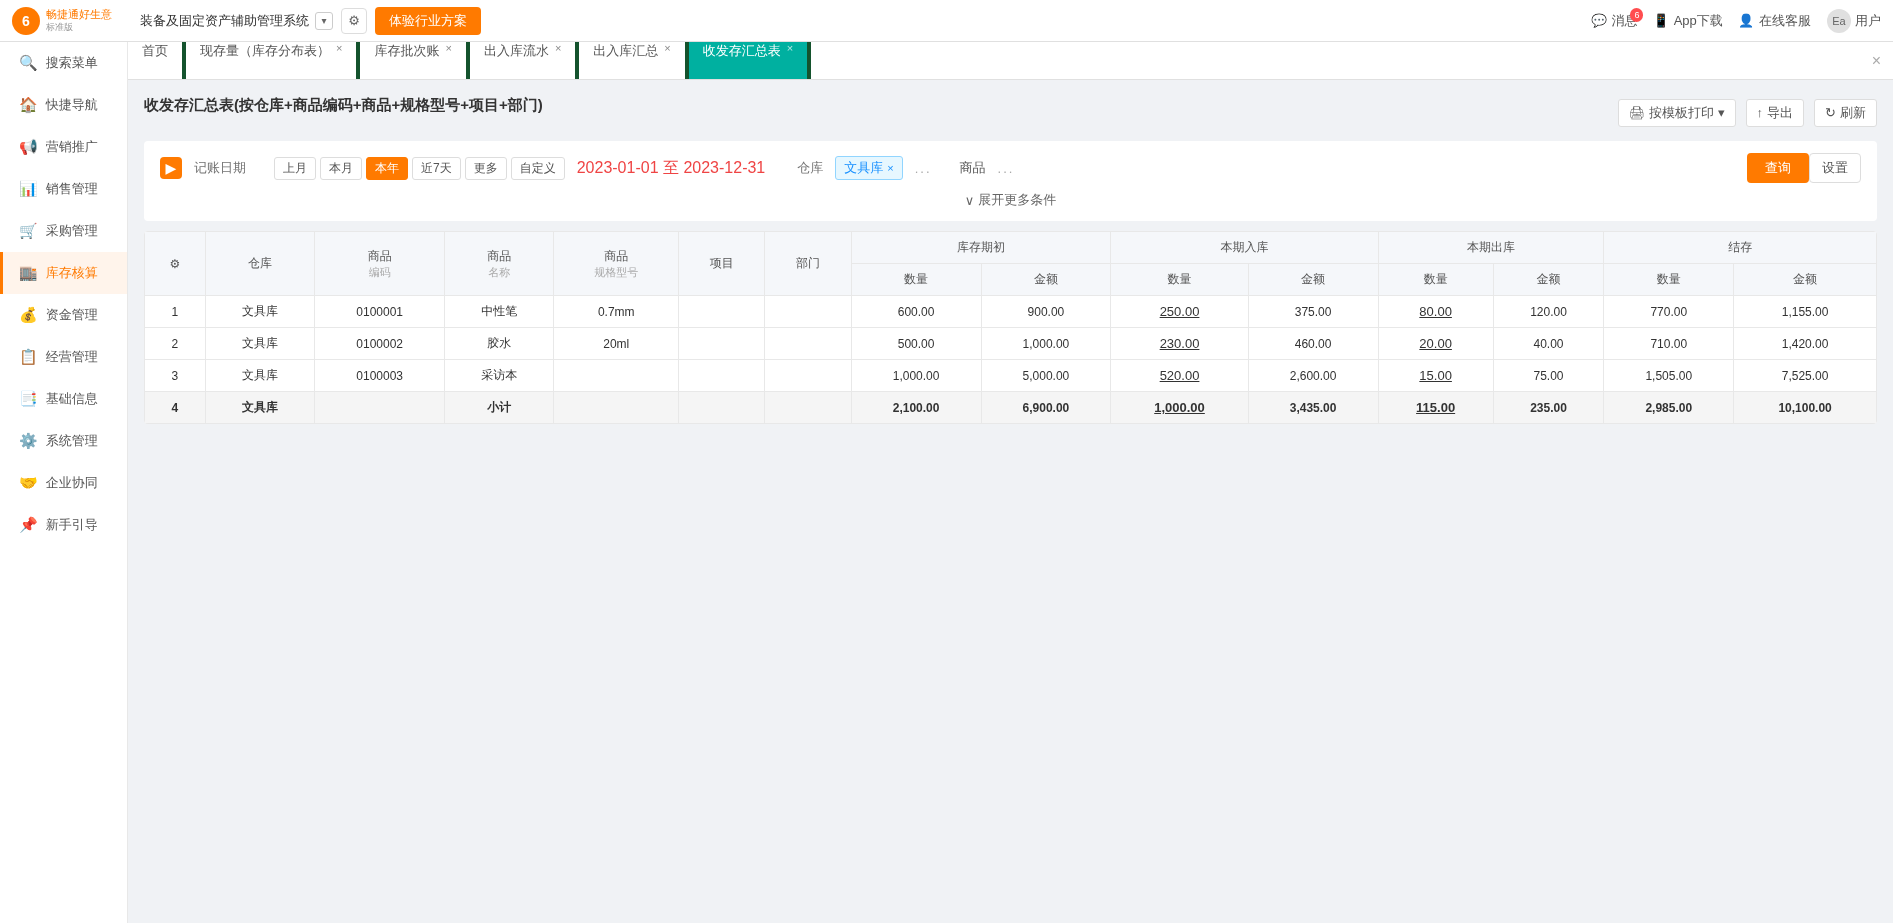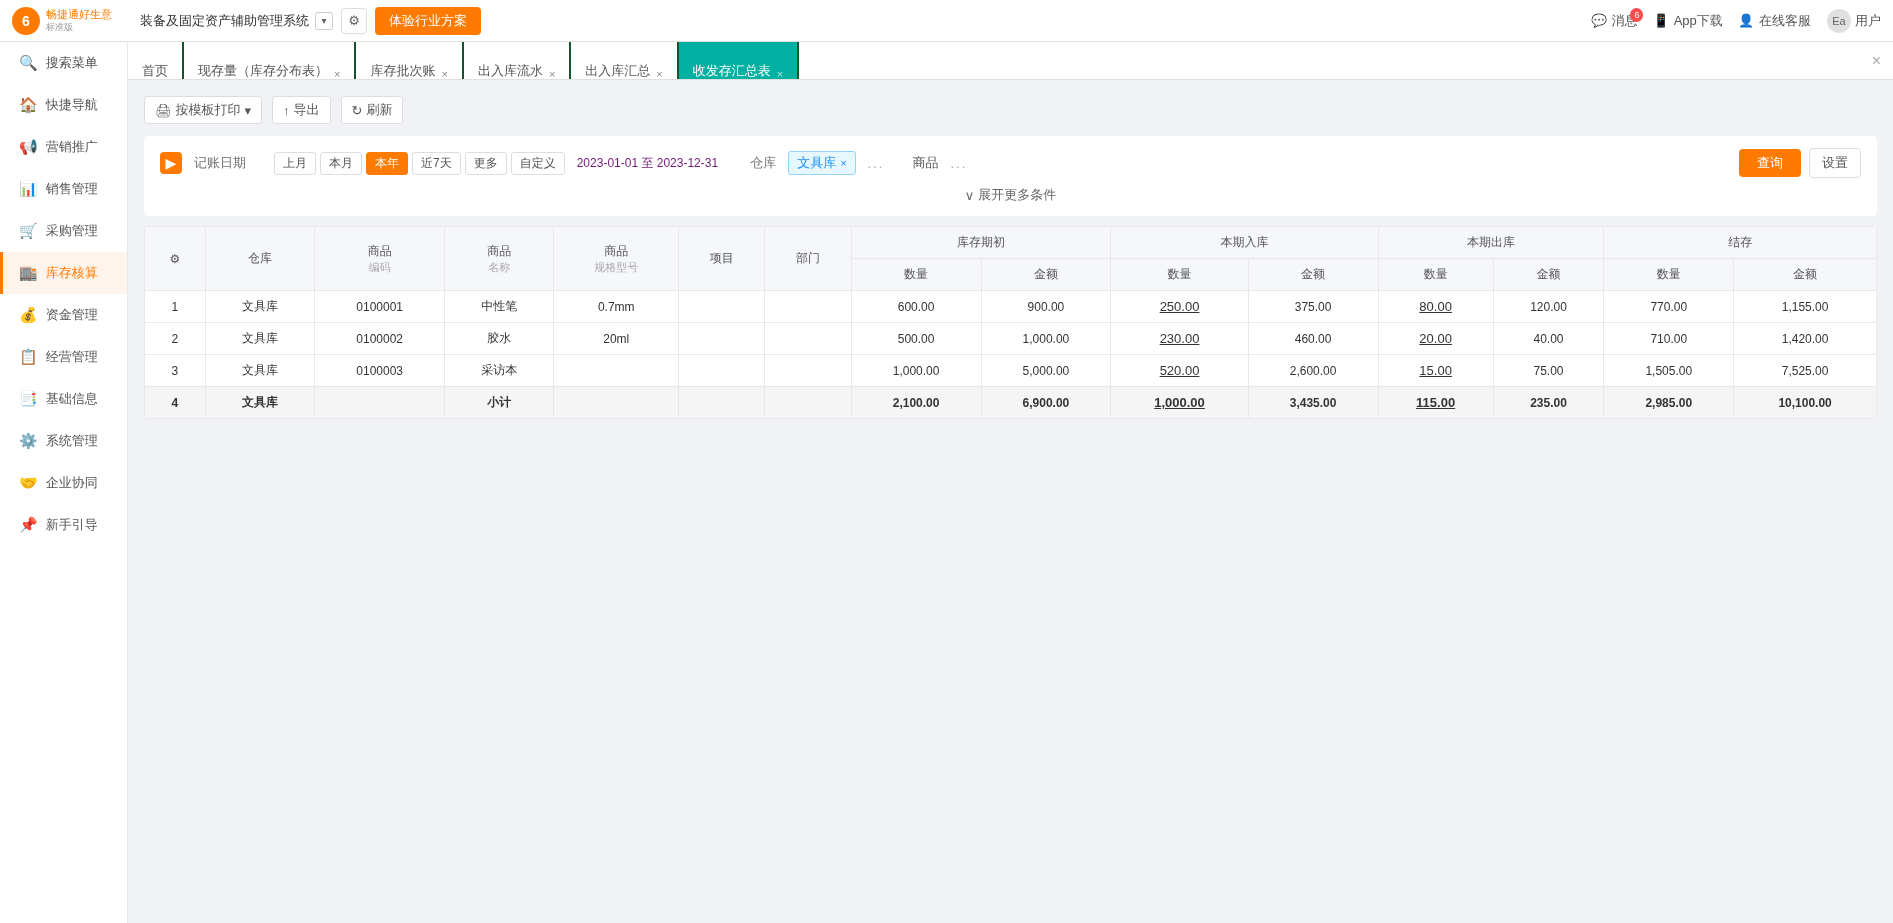--- a/index.html
+++ b/index.html
@@ -32,44 +32,44 @@
     .sidebar-item { display: flex; align-items: center; gap: 8px; padding: 12px 16px; cursor: pointer; color: #555; border-left: 3px solid transparent; }
     .sidebar-item.active { background: #fff4eb; color: #ff7a00; border-left-color: #ff7a00; }
     .sidebar-icon { font-size: 15px; flex-shrink: 0; }
     .sidebar-label { font-size: 13px; }
 
     
     .content-area { flex: 1; display: flex; flex-direction: column; overflow: hidden; background: #f0f2f5; }
 
     
     .tab-bar { display: flex; align-items: center; background: #fff; border-bottom: 1px solid #e0e0e0; height: 38px; padding: 0 0; flex-shrink: 0; overflow-x: auto; }
-    .tab-item { display: flex; align-items: flex-end; padding: 0 14px; height: 38px; cursor: pointer; white-space: nowrap; font-size: 13px; color: #555; border-right: 2px solid #14532d; gap: 6px; flex-shrink: 0; }
+    .tab-item { display: flex; align-items: flex-start; padding: 0 14px; height: 38px; cursor: pointer; white-space: nowrap; font-size: 13px; color: #555; border-right: 4px solid #14532d; gap: 6px; flex-shrink: 0; }
     .tab-item.active { background: #00b0a0; color: #fff; }
     .tab-item .tab-close { font-size: 11px; color: inherit; opacity: 0.7; cursor: pointer; }
     .tab-bar-close { margin-left: auto; padding: 0 12px; font-size: 16px; color: #aaa; cursor: pointer; flex-shrink: 0; }
 
     
     .page-content { flex: 1; overflow-y: auto; padding: 16px; }
     .page-title { font-size: 15px; font-weight: bold; color: #333; margin-bottom: 14px; }
 
     
     .filter-bar { background: #fff; border-radius: 4px; padding: 12px 16px; margin-bottom: 10px; display: flex; flex-direction: column; gap: 8px; }
     .filter-row { display: flex; align-items: center; gap: 12px; flex-wrap: wrap; }
     .filter-toggle-btn { background: #ff7a00; color: #fff; border: none; border-radius: 4px; width: 22px; height: 22px; cursor: pointer; font-size: 14px; display: flex; align-items: center; justify-content: center; flex-shrink: 0; }
     .filter-label { color: #737373; font-size: 13px; white-space: nowrap; }
     .date-filter-btns { display: flex; align-items: center; gap: 4px; padding-left: 16px; }
     .date-btn { padding: 2px 8px; border: 1px solid #ddd; border-radius: 3px; background: #fff; color: #555; cursor: pointer; font-size: 12px; }
     .date-btn.active { background: #ff7a00; color: #fff; border-color: #ff7a00; }
-    .date-range { font-size: 12px; color: #701a75; }
+    .date-range { font-size: 16px; color: #ef4444; }
     .warehouse-filter { display: flex; align-items: center; gap: 6px; }
     .warehouse-tag { display: flex; align-items: center; gap: 4px; background: #e6f7ff; border: 1px solid #91d5ff; border-radius: 3px; padding: 2px 8px; font-size: 12px; color: #1890ff; }
     .warehouse-tag-close { cursor: pointer; color: #1890ff; font-size: 11px; }
     .goods-label { color: #555; font-size: 13px; }
     .filter-ellipsis { color: #aaa; cursor: pointer; font-size: 13px; letter-spacing: 2px; }
-    .action-btns { margin-left: auto; display: flex; gap: 8px; align-items: center; }
+    .action-btns { margin-left: auto; display: flex; }
     .query-btn { background: #ff7a00; color: #fff; border: none; border-radius: 4px; padding: 5px 18px; cursor: pointer; font-size: 13px; }
     .setting-btn { background: #fff; color: #555; border: 1px solid #ddd; border-radius: 4px; padding: 5px 12px; cursor: pointer; font-size: 13px; }
     .expand-btn { display: flex; align-items: center; gap: 4px; color: #666; font-size: 12px; cursor: pointer; background: none; border: none; }
     .toolbar-btn { display: flex; align-items: center; gap: 4px; background: #fff; border: 1px solid #ddd; border-radius: 3px; padding: 4px 10px; cursor: pointer; font-size: 12px; color: #555; }
 
     
     .data-table-wrap { background: #fff; border-radius: 4px; overflow: hidden; }
     .data-table { width: 100%; border-collapse: collapse; }
     .data-table th, .data-table td { border: 1px solid #e8e8e8; padding: 7px 10px; font-size: 12px; }
     .data-table thead tr:first-child th { background: #f5f7fa; color: #555; font-weight: normal; text-align: center; }
@@ -201,20 +201,21 @@
       <div class="tab-item active">
         <span>收发存汇总表</span>
         <span class="tab-close">×</span>
       </div>
       <div class="tab-bar-close">×</div>
     </div>
 
     <div class="page-content">
 
       <div style="display:flex; align-items:center; justify-content:space-between; margin-bottom:12px;">
+        <div class="page-title">收发存汇总表(按仓库+商品编码+商品+规格型号+项目+部门)</div>
         <div style="display:flex; gap:10px; align-items:center;">
           <button class="toolbar-btn">
             <span>🖨</span>
             <span>按模板打印</span>
             <span>▾</span>
           </button>
           <button class="toolbar-btn">
             <span>↑</span>
             <span>导出</span>
           </button>

